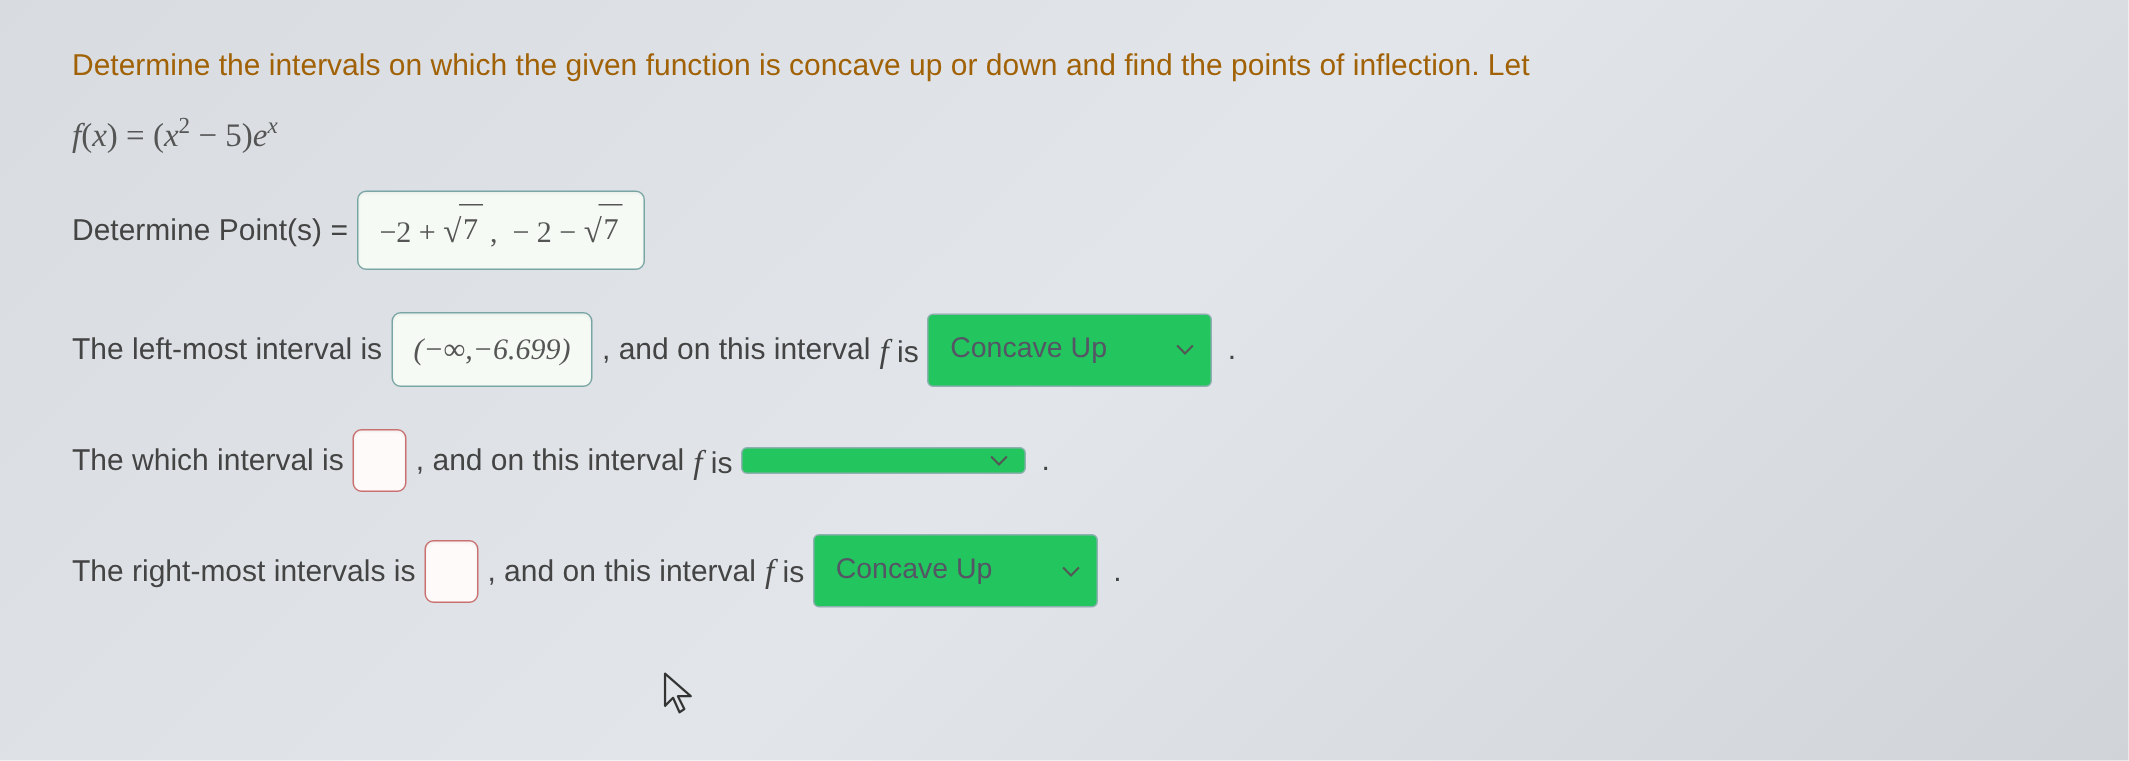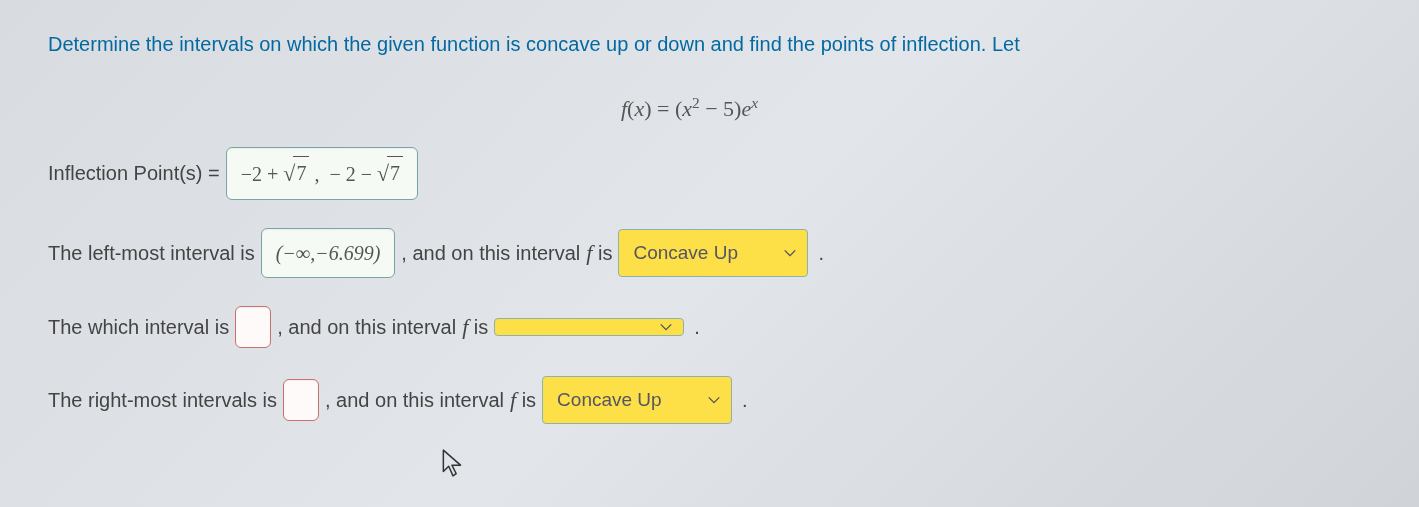--- a/index.html
+++ b/index.html
@@ -12,25 +12,25 @@
       background: linear-gradient(135deg, #d8dce0 0%, #e2e6ea 50%, #d0d4d8 100%);
       padding: 28px 48px;
       color: #3a3a3a;
       font-size: 20px;
       line-height: 1.6;
       min-height: 507px;
       width: 1419px;
       position: relative;
     }
     .prompt {
-      margin-bottom: 31px;
-      color: #0369a1;
+      margin-bottom: 12px;
+      color: #a16207;
     }
     .equation-row {
-      text-align: center;
+      text-align: left;
       padding-right: 40px;
       margin-bottom: 20px;
       color: #555;
       font-size: 22px;
     }
     .line {
       margin-bottom: 28px;
       display: flex;
       align-items: center;
       flex-wrap: wrap;
@@ -55,21 +55,21 @@
     .math-input.empty {
       border: 1.5px solid #c97070;
       background: #fefafa;
       min-width: 36px;
       padding: 8px 8px;
     }
     .select-box {
       display: inline-flex;
       align-items: center;
       border: 1px solid #8fb0b0;
-      background: #fde047;
+      background: #22c55e;
       border-radius: 4px;
       padding: 8px 36px 8px 14px;
       color: #556;
       font-size: 19px;
       position: relative;
       min-width: 190px;
     }
     .select-box .chevron {
       position: absolute;
       right: 10px;
@@ -126,21 +126,21 @@
 </head>
 <body>
 
 <div class="prompt">Determine the intervals on which the given function is concave up or down and find the points of inflection. Let</div>
 
 <div class="equation-row">
   <span class="math"><span>f</span><span class="upright">(</span>x<span class="upright">)</span> <span class="upright">=</span> <span class="upright">(</span>x<sup class="upright">2</sup> <span class="upright">− 5)</span>e<sup>x</sup></span>
 </div>
 
 <div class="line">
-  <span class="text-label">Inflection Point(s) =</span>
+  <span class="text-label">Determine Point(s) =</span>
   <span class="math-input">
     <span class="math">
       <span class="upright">−2 + </span><span class="sqrt">
           <span class="sqrt-sym">√</span>
           <span class="sqrt-arg">7</span>
         </span><span class="upright"> ,&nbsp; − 2 − </span><span class="sqrt">
           <span class="sqrt-sym">√</span>
           <span class="sqrt-arg">7</span>
         </span>
     </span>

